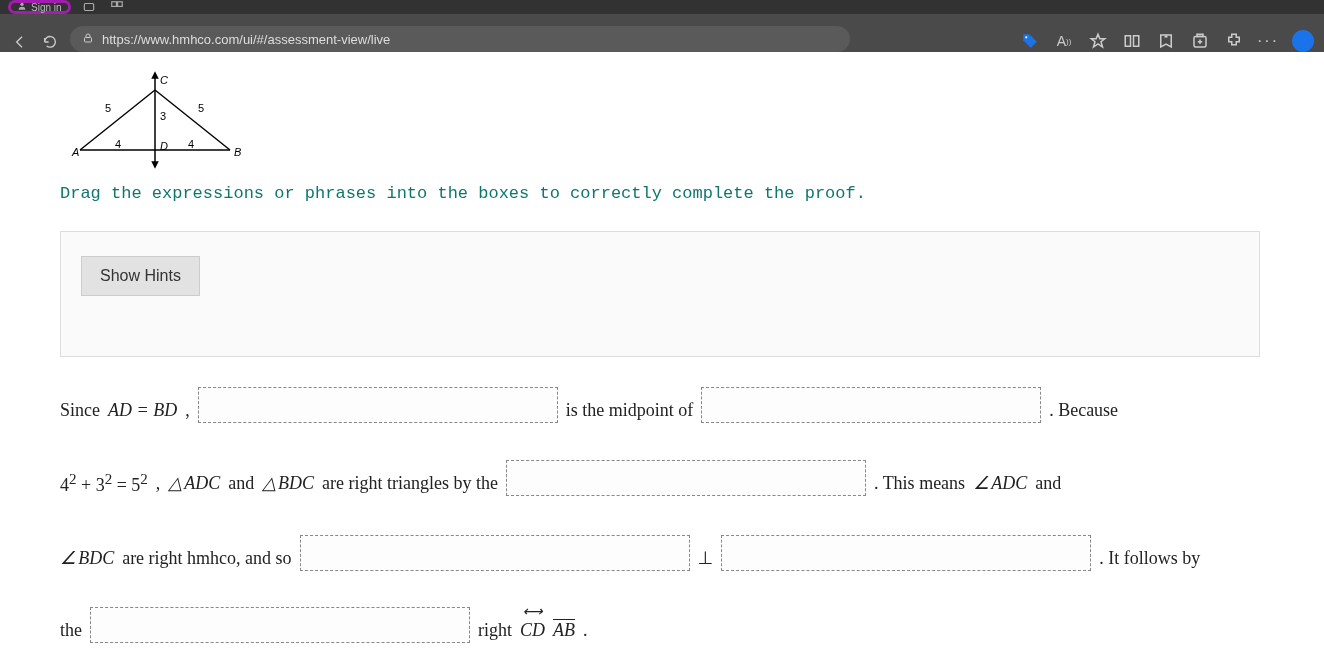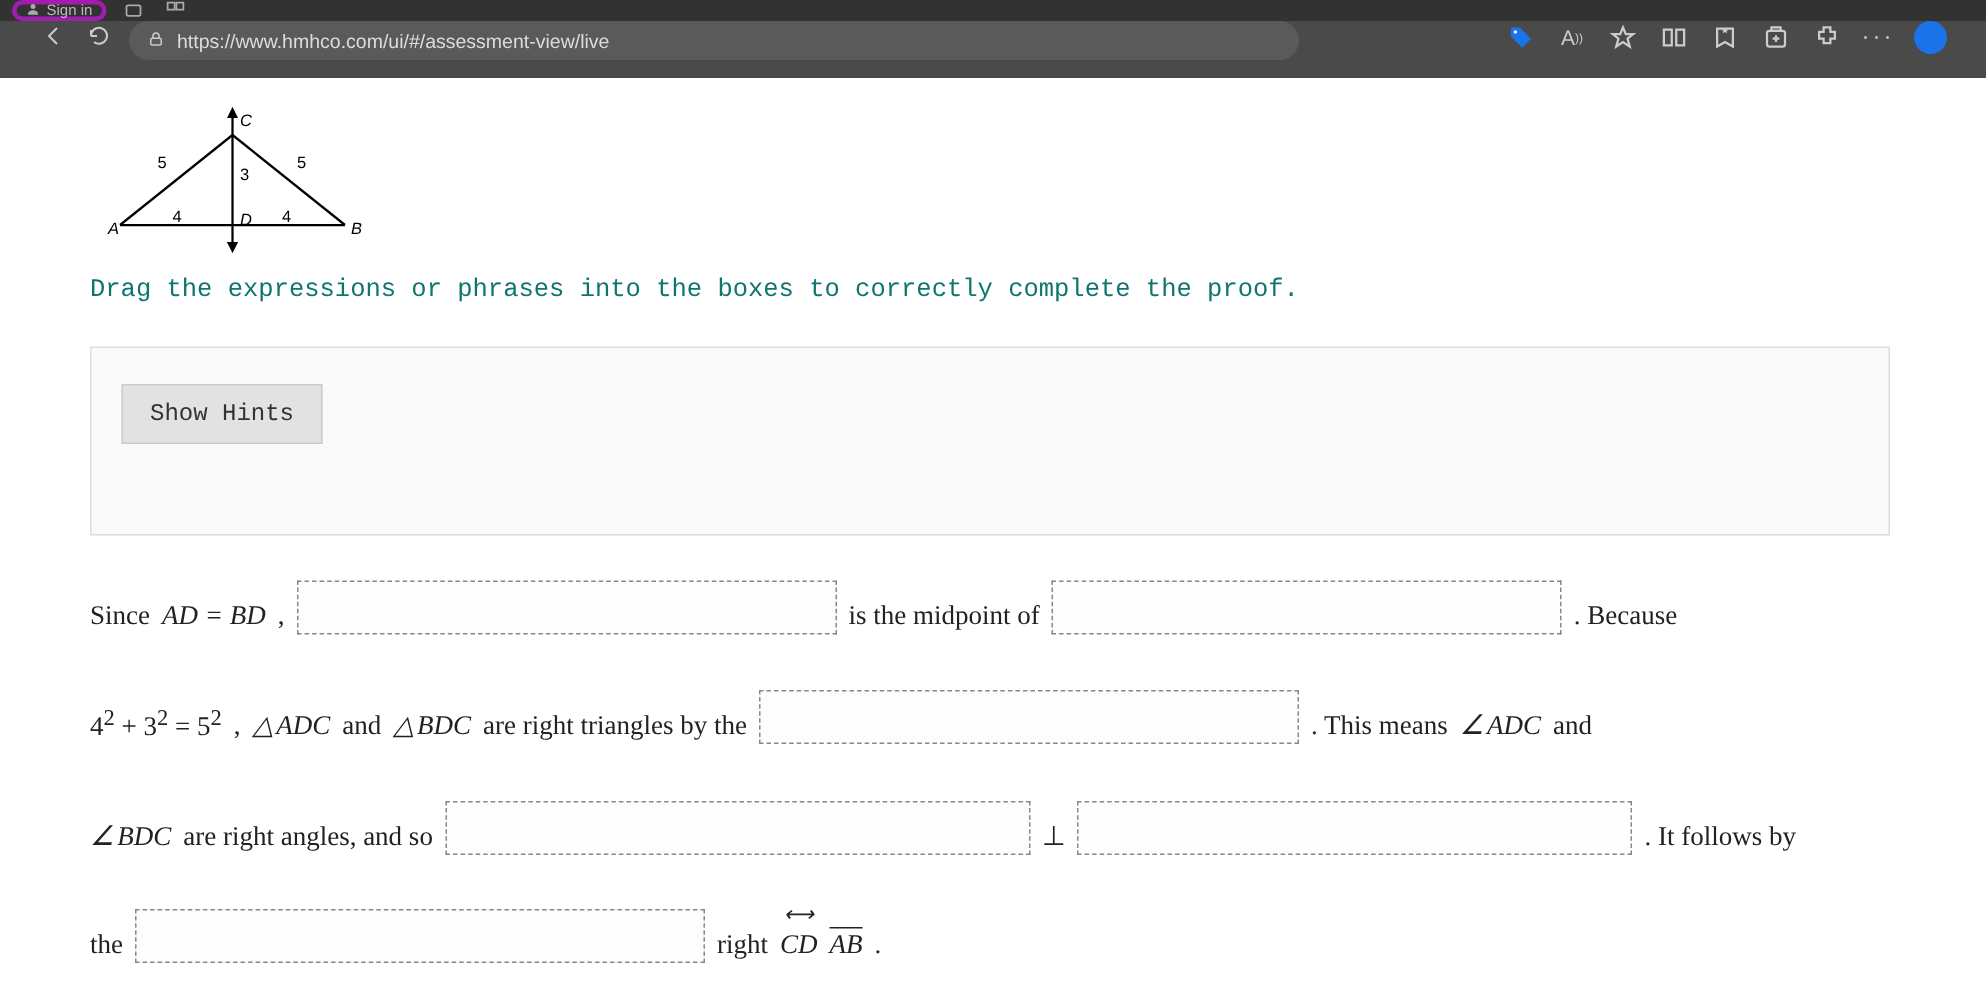--- a/index.html
+++ b/index.html
@@ -17,22 +17,22 @@
     align-items: center;
     color: #aaa;
     font-size: 11px;
     padding: 0 8px;
     gap: 8px;
   }
   .addressbar {
     height: 38px;
     background: #4a4a4a;
     display: flex;
-    align-items: flex-start;
-    padding: 0 26px;
+    align-items: flex-end;
+    padding: 0 10px;
     gap: 10px;
     color: #ccc;
   }
   .addressbar .urlbox {
     flex: 1;
     height: 26px;
     background: #5a5a5a;
     border-radius: 13px;
     display: flex;
     align-items: center;
@@ -67,21 +67,21 @@
     margin-top: 28px;
     border: 1px solid #ddd;
     padding: 24px 20px 60px 20px;
     width: 1200px;
     background: #fafafa;
   }
   .show-hints {
     background: #e2e2e2;
     border: 1px solid #ccc;
     padding: 10px 18px;
-    font-family: Liberation Mono, monospace;
+    font-family: Liberation Sans, sans-serif;
     font-size: 16px;
     color: #333;
     cursor: pointer;
   }
   .proof {
     margin-top: 30px;
     font-family: Georgia, "Times New Roman", serif;
     font-size: 18px;
     color: #222;
     line-height: 2.6;
@@ -270,21 +270,21 @@
       <span class="mi"><span class="tri"></span><span>BDC</span></span>
       <span> are right triangles by the </span>
       <span class="dropzone" style="width:360px"></span>
       <span>. This means </span>
       <span class="mi"><span class="ang"></span><span>ADC</span></span>
       <span> and</span>
     </div>
 
     <div class="proof-row">
       <span class="mi"><span class="ang"></span><span>BDC</span></span>
-      <span> are right angles, and so </span>
+      <span> are right hmhco, and so </span>
       <span class="dropzone" style="width:390px"></span>
       <span class="perp">⊥</span>
       <span class="dropzone" style="width:370px"></span>
       <span>. It follows by</span>
     </div>
 
     <div class="proof-row">
       <span>the </span>
       <span class="dropzone" style="width:380px"></span>
       <span> right </span>

